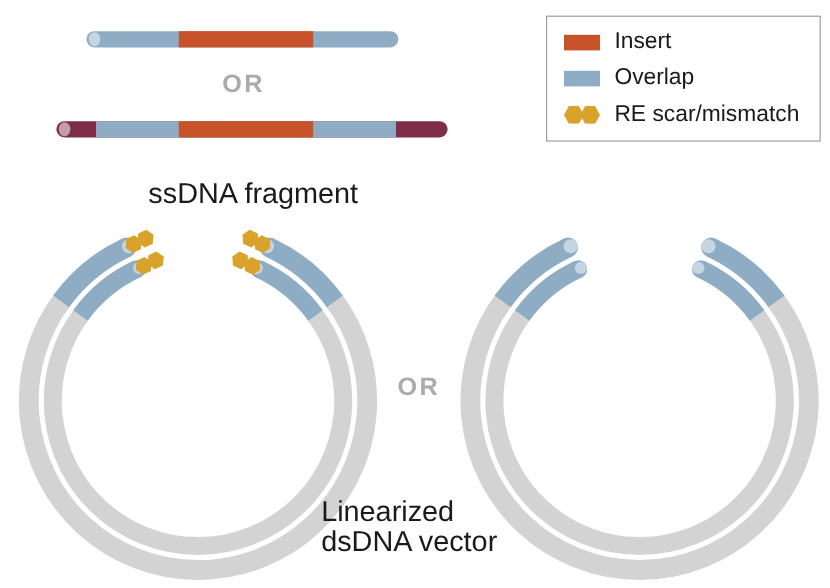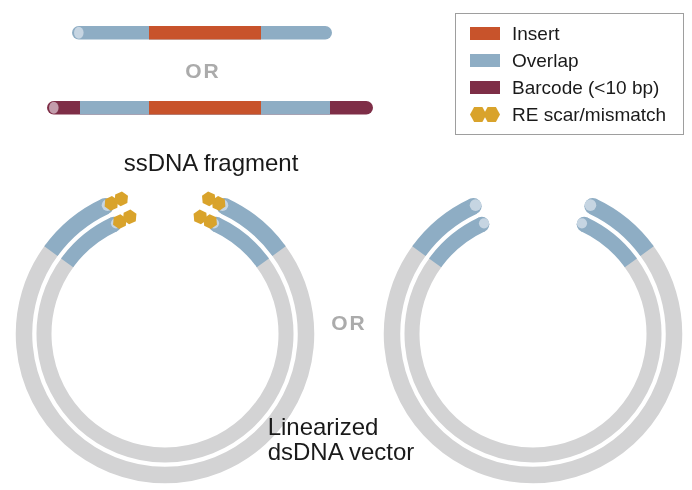--- a/index.html
+++ b/index.html
@@ -18,21 +18,21 @@
   }
   .blacklbl{
     font-size:24px;line-height:25px;
     color:var(--c-label_text);
   }
   .or1{left:203px;top:71px;}
   .ssdna{left:211px;top:134px;margin-top:28px;}
   .or2{left:349px;top:323px;}
   .veclbl{left:341px;top:439px;}
   .legend{
-    position:absolute;left:455px;top:13px;width:229px;height:122px;
+    position:absolute;left:455px;top:13px;width:229px;height:105px;
     border:1.5px solid var(--c-legend_border);
     background:#ffffff;
     box-sizing:border-box;
     display:flex;flex-direction:column;justify-content:space-around;
     padding:6px 0 6px 14px;
   }
   .lrow{display:flex;align-items:center;}
   .swatch{
     width:30px;height:13px;flex:0 0 30px;margin-right:12px;display:inline-block;
   }
@@ -116,24 +116,20 @@
   <div class="legend" id="legend-box">
       <div class="lrow">
         <span class="swatch" style="background: rgb(200, 83, 43);"></span>
         <span class="ltext">Insert</span>
       </div>
       <div class="lrow">
         <span class="swatch" style="background: rgb(142, 173, 196);"></span>
         <span class="ltext">Overlap</span>
       </div>
       <div class="lrow">
-        <span class="swatch" style="background: rgb(126, 46, 71);"></span>
-        <span class="ltext">Barcode (&lt;10 bp)</span>
-      </div>
-      <div class="lrow">
         <span class="hexpair">
           <i class="hex"></i>
           <i class="hex"></i>
         </span>
         <span class="ltext">RE scar/mismatch</span>
       </div>
     </div>
 
 </div>
 

